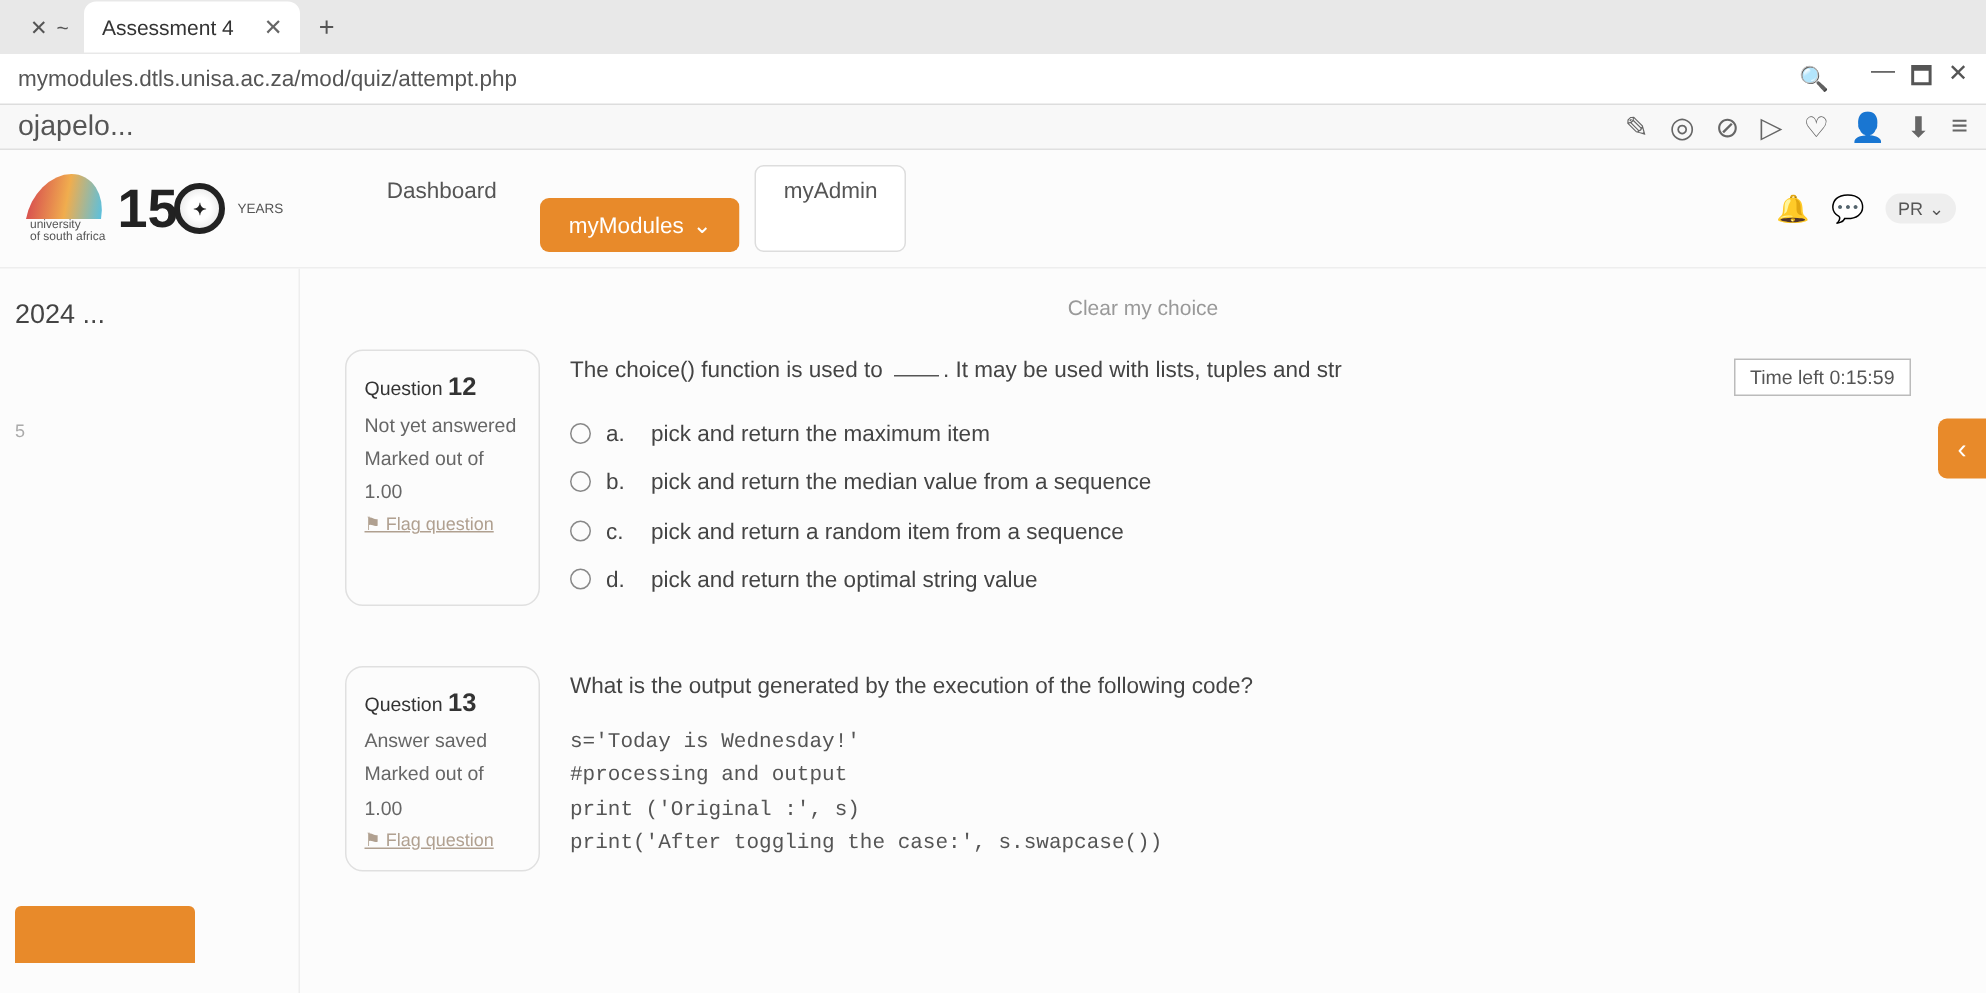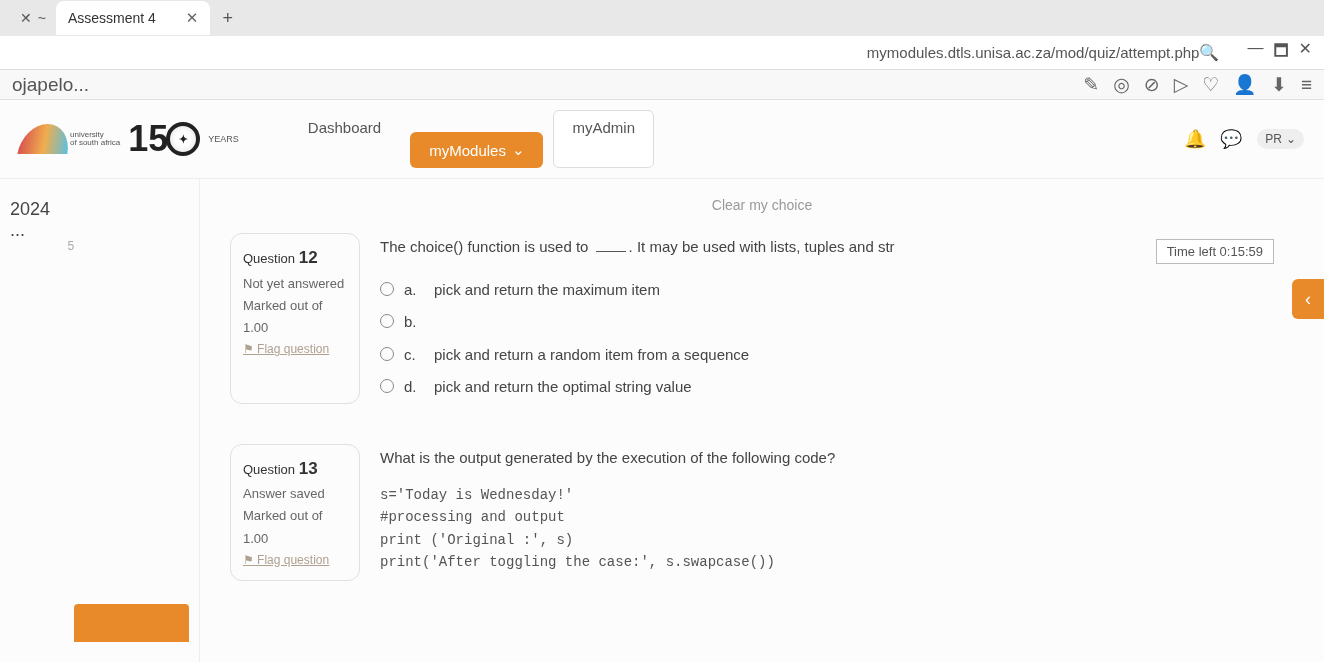--- a/index.html
+++ b/index.html
@@ -29,34 +29,33 @@
     color: #555;
     font-size: 14px;
   }
   .tab {
     display: flex;
     align-items: center;
     background: #fff;
     border-radius: 8px 8px 0 0;
     height: 34px;
     padding: 0 12px;
-    gap: 30px;
+    gap: 20px;
     font-size: 14px;
     color: #333;
   }
   .tab-close { color: #666; cursor: pointer; font-size: 15px; }
   .new-tab { padding: 0 12px; color: #555; font-size: 18px; cursor: pointer; }
   .url-bar-row {
     display: flex;
     align-items: center;
     height: 34px;
     padding: 16px 12px;
     background: #fff;
     border-bottom: 1px solid #ddd;
-    text-align: right;
   }
   .url-text { color: #555; font-size: 15px; flex: 1; }
   .url-right { display: flex; gap: 14px; align-items: center; color: #666; }
   .url-right span { cursor: pointer; font-size: 16px; }
   .win-controls { display: flex; gap: 10px; margin-left: 14px; color: #555; }
   .bookmark-bar {
     display: flex;
     align-items: center;
     height: 30px;
     padding: 0 12px;
@@ -119,21 +118,21 @@
     display: flex; align-items: center; gap: 4px; cursor: pointer;
   }
 
   .content { display: flex; flex: 1; overflow: hidden; }
   .sidebar {
     width: 200px;
     padding: 20px 10px;
     border-right: 1px solid #eee;
     font-size: 14px;
     color: #555;
-    display: flex; flex-direction: row;
+    display: flex; flex-direction: column;
   }
   .sidebar-year { font-size: 18px; color: #444; margin-bottom: 20px; }
   .orange-block {
     margin-top: auto;
     background: #e88a2a;
     height: 38px;
     border-radius: 4px 4px 0 0;
     width: 120px;
   }
 
@@ -228,21 +227,21 @@
       <span>👤</span>
       <span>⬇</span>
       <span>≡</span>
     </div>
   </div>
 </div>
 
 <div class="page">
   <div class="header">
     <div class="logo-area">
-      <div style="display:flex;flex-direction:row;align-items:center;">
+      <div style="display:flex;flex-direction:column;align-items:center;">
         <div class="logo-swoosh"></div>
         <div class="logo-sub">
           <div>university</div>
           <div>of south africa</div>
         </div>
       </div>
       <div class="logo-150">
         <span>15</span>
           <span class="zero">✦</span>
       </div>
@@ -294,20 +293,21 @@
           </div>
           <ul class="options">
             <li>
               <span class="radio"></span>
               <span class="opt-letter">a.</span>
               <span>pick and return the maximum item</span>
             </li>
             <li>
               <span class="radio"></span>
               <span class="opt-letter">b.</span>
+              <span>pick and return the median value from a sequence</span>
             </li>
             <li>
               <span class="radio"></span>
               <span class="opt-letter">c.</span>
               <span>pick and return a random item from a sequence</span>
             </li>
             <li>
               <span class="radio"></span>
               <span class="opt-letter">d.</span>
               <span>pick and return the optimal string value</span>

